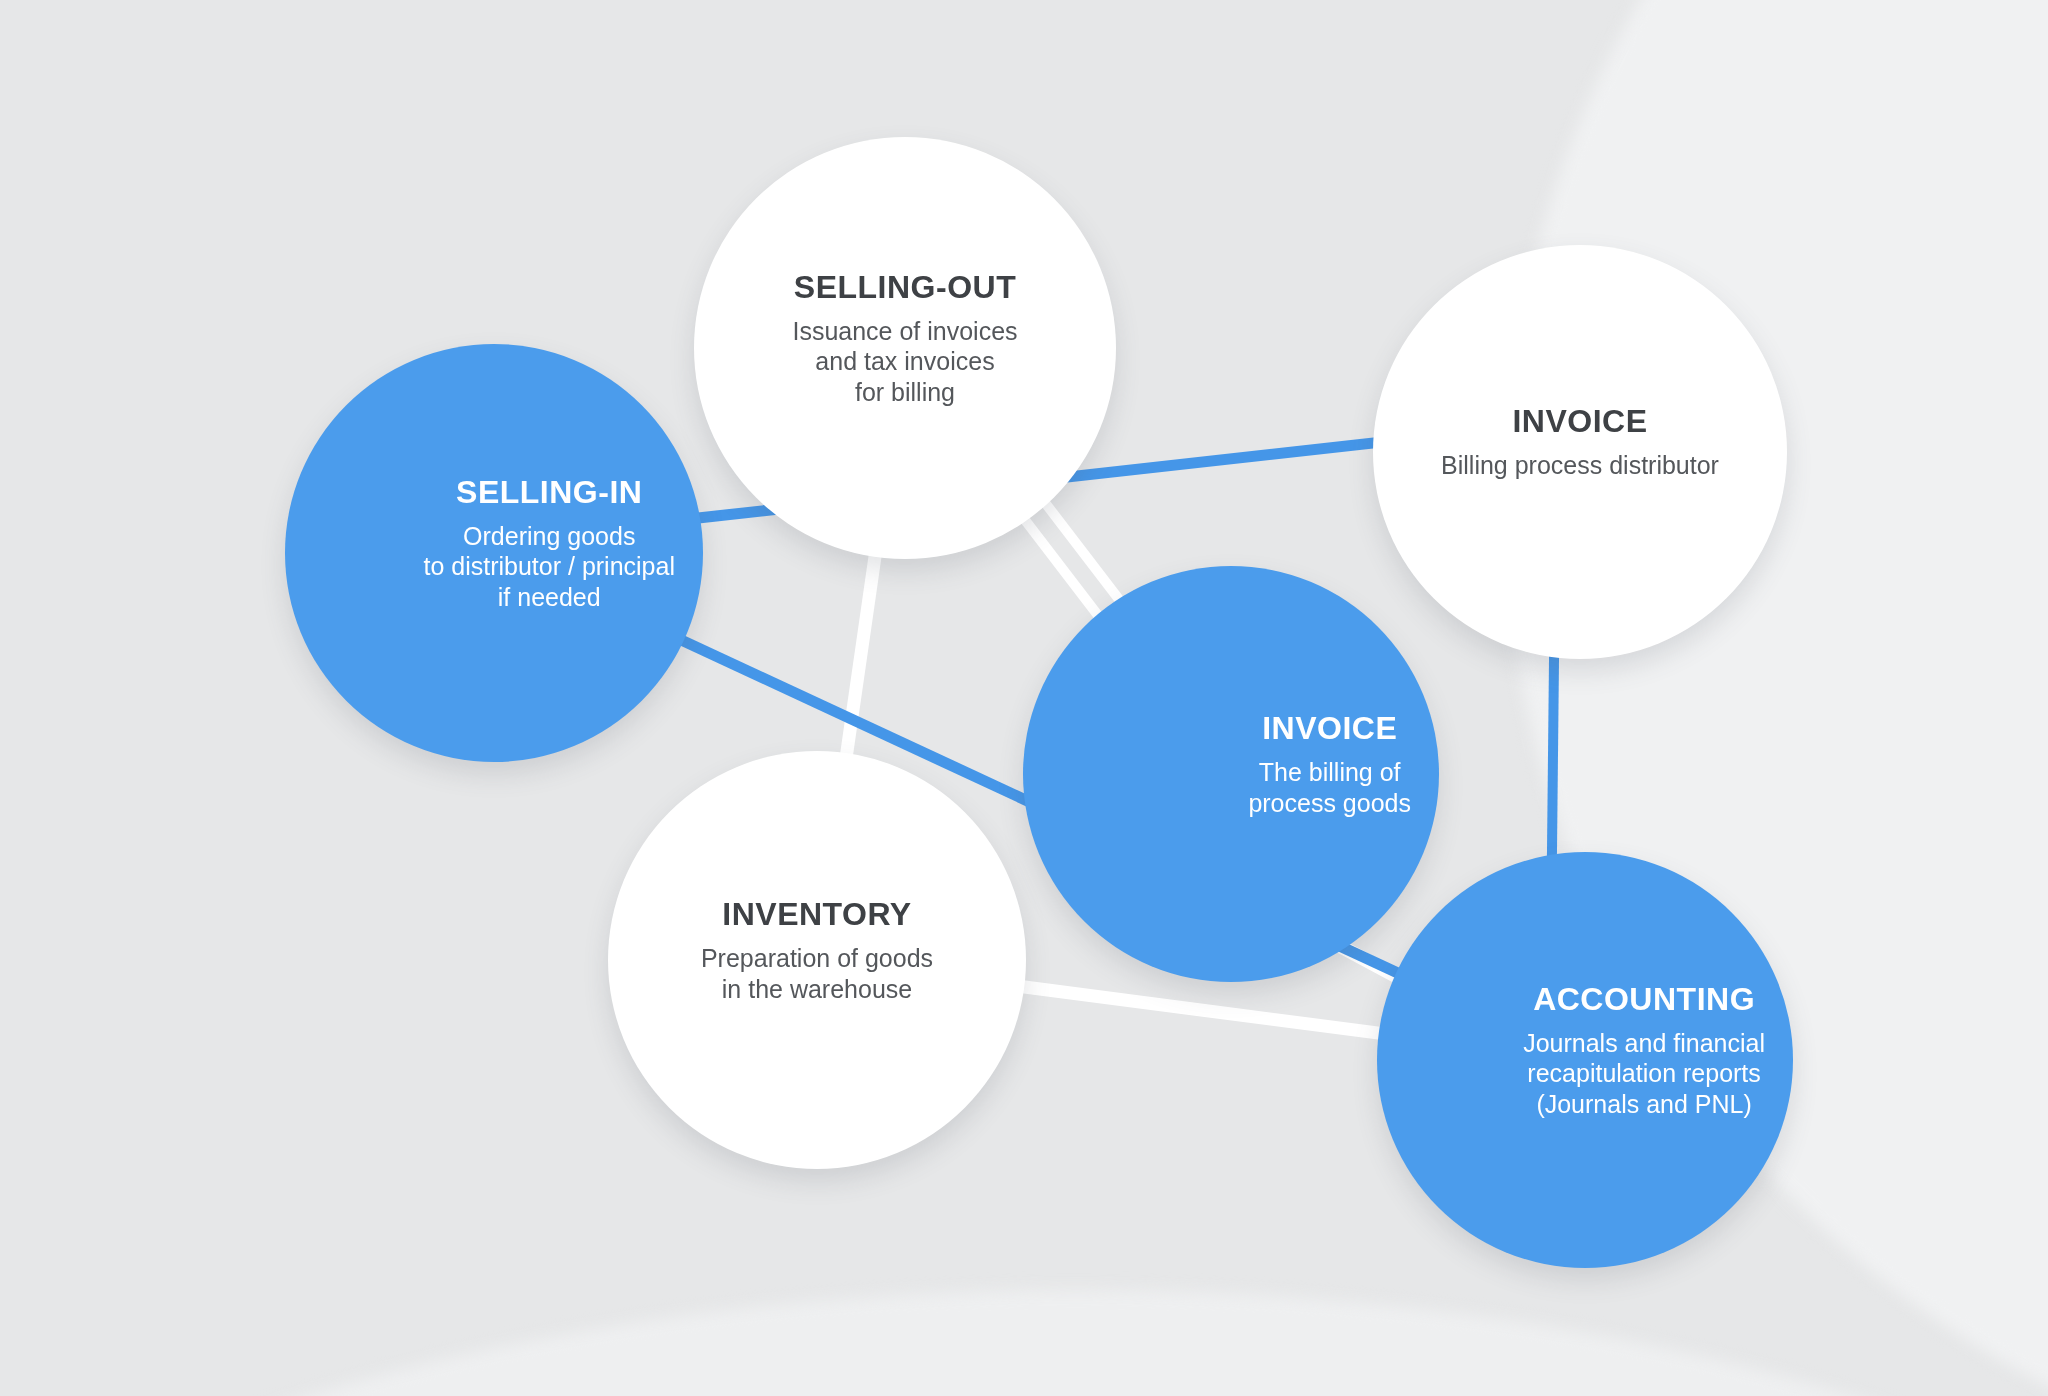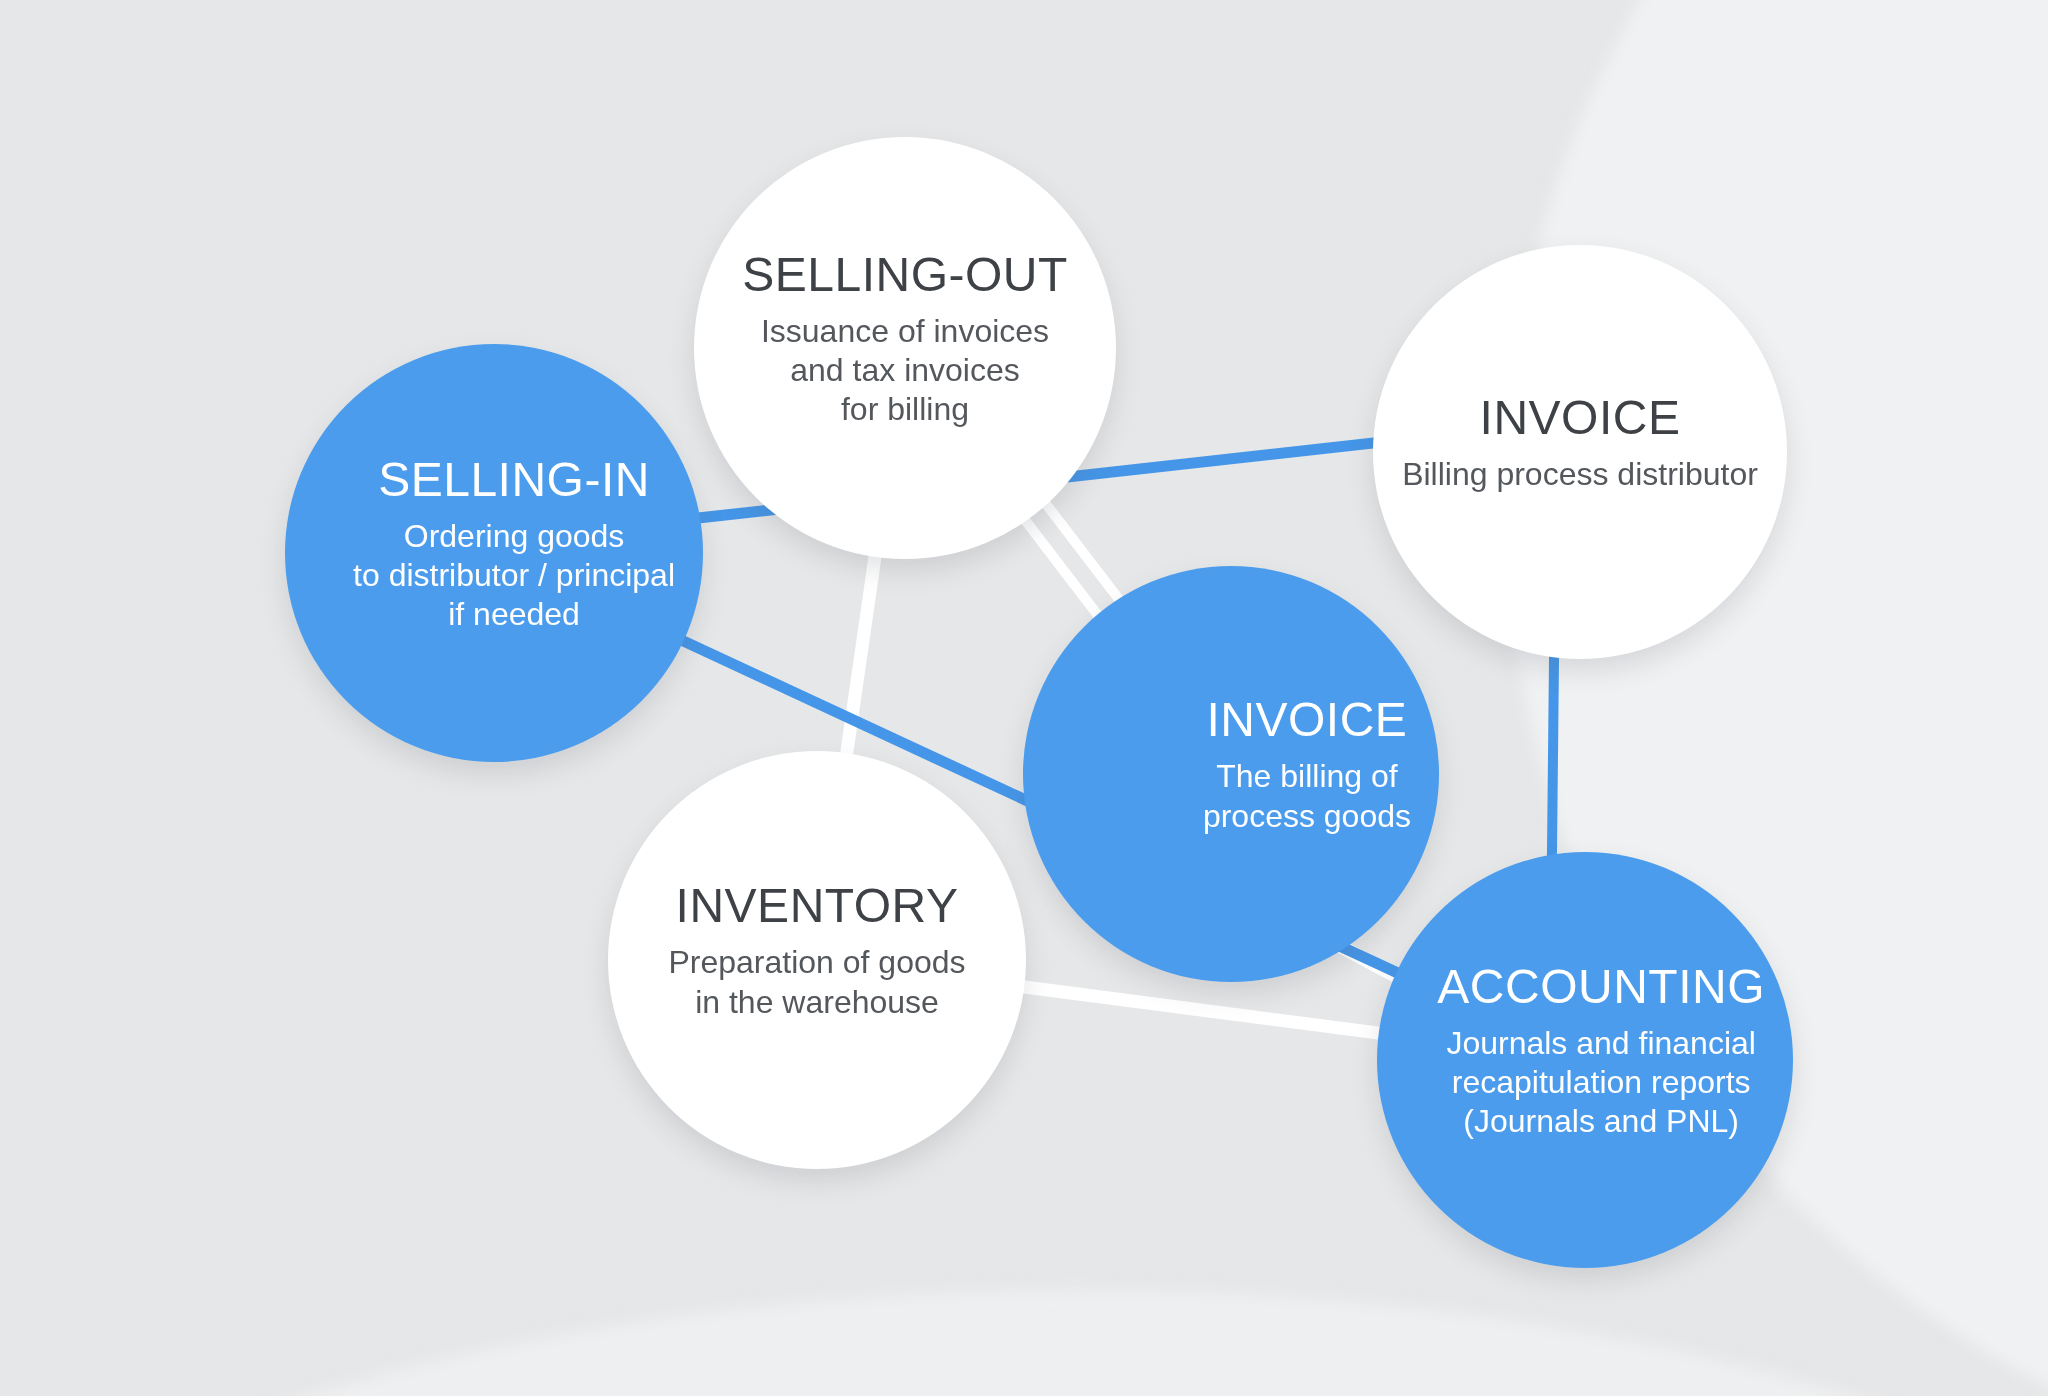--- a/index.html
+++ b/index.html
@@ -16,25 +16,25 @@
   .connectors{position:absolute;left:0;top:0;width:2048px;height:1396px;}
   .node{
     position:absolute;border-radius:50%;
     display:flex;align-items:center;justify-content:center;text-align:center;
     box-shadow:0 12px 26px rgba(80,90,100,.16);
   }
   .node.white{background:var(--node-white,#ffffff);}
   .node.blue{background:var(--node-blue,#4b9cec);justify-content:flex-end;}
   .node-inner{transform:translateY(-10px);padding:0 28px;}
   .node-title{
-    font-weight:normal;font-size:48px;letter-spacing:0.5px;
+    font-weight:bold;font-size:32px;letter-spacing:0.5px;
     margin-bottom:10px;color:var(--title-dark,#3e4145);white-space:nowrap;
   }
   .node.blue .node-title{color:var(--text-on-blue,#ffffff);}
-  .node-sub{font-size:32px;line-height:1.22;color:var(--subtitle-dark,#54575b);}
+  .node-sub{font-size:25px;line-height:1.22;color:var(--subtitle-dark,#54575b);}
   .node.blue .node-sub{color:var(--text-on-blue,#ffffff);}
   .node-sub div{white-space:nowrap;}
 </style>
 </head>
 <body>
 
 <div class="stage" style="--bg: #e6e7e8; --bg-light: #f0f1f2; --bg-light2: #eeeff0; --node-blue: #4b9cec; --node-white: #ffffff; --title-dark: #3e4145; --subtitle-dark: #54575b; --text-on-blue: #ffffff;">
   <div class="bg-shape bg-top-right"></div>
   <div class="bg-shape bg-bottom"></div>
   <svg class="connectors" viewBox="0 0 2048 1396" xmlns="http://www.w3.org/2000/svg">

